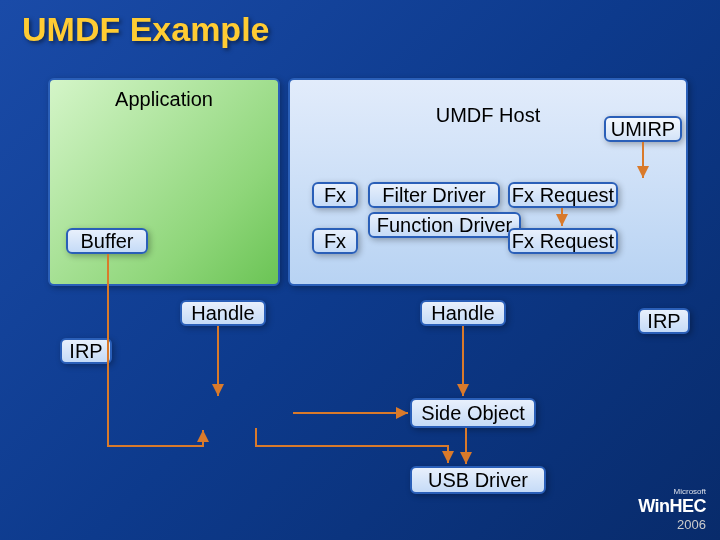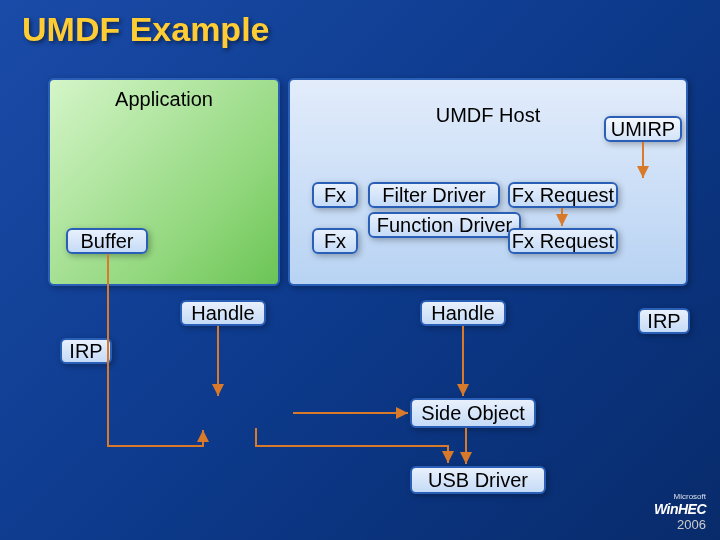--- a/index.html
+++ b/index.html
@@ -49,21 +49,21 @@
   .irp2 { top: 230px; left: 590px; width: 52px; height: 26px; }
   .reflector { top: 320px; left: 94px; width: 150px; height: 30px; }
   .sideobj { top: 320px; left: 362px; width: 126px; height: 30px; border-radius: 6px; }
   .usb { top: 388px; left: 362px; width: 136px; height: 28px; }
   svg.arrows { position: absolute; top: 0; left: 0; width: 100%; height: 100%; pointer-events: none; }
   .logo {
     position: absolute; bottom: 8px; right: 14px;
     color: #fff; font-size: 11px; display: flex; flex-direction: column; align-items: flex-end; margin-left: 11px;
   }
   .logo .ms { font-size: 8px; opacity: 0.85; }
-  .logo .win { font-size: 14px; font-weight: bold; font-style: italic; letter-spacing: -0.5px; }
+  .logo .win { font-size: 18px; font-weight: bold; letter-spacing: -0.5px; }
   .logo .yr { font-size: 13px; font-weight: normal; color: #ccc; }
   .inner-row {
     position: absolute; background: linear-gradient(180deg, rgba(255,255,255,0.6), rgba(200,220,250,0.3));
     border-radius: 4px;
   }
   .row1 { top: 100px; left: 252px; width: 378px; height: 34px; }
   .row2 { top: 146px; left: 252px; width: 378px; height: 34px; }
 </style>
 </head>
 <body>

